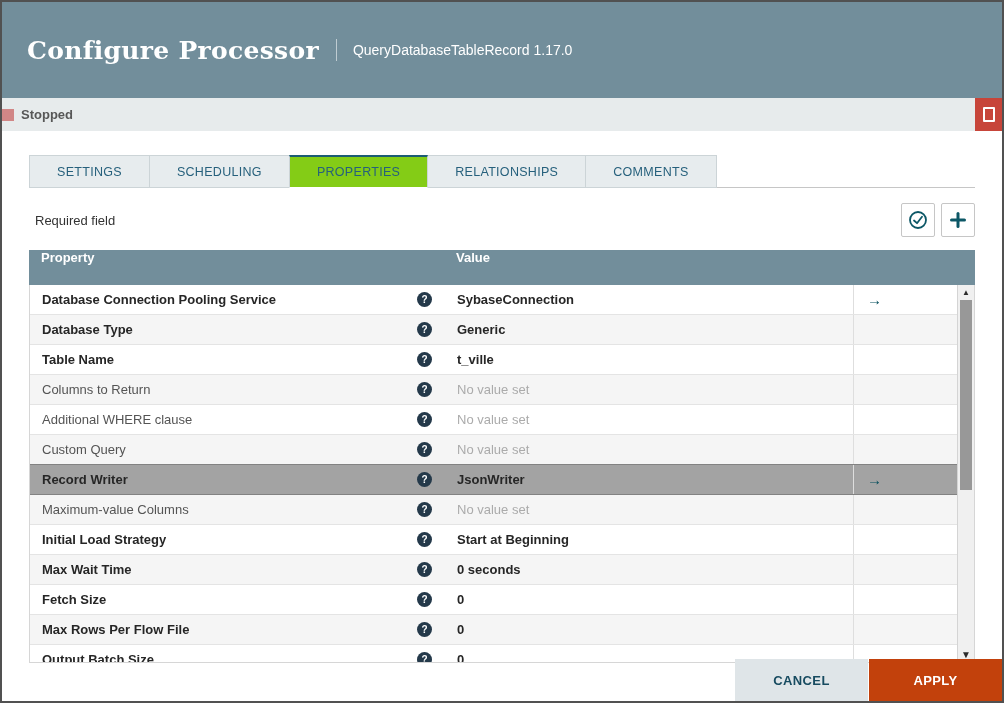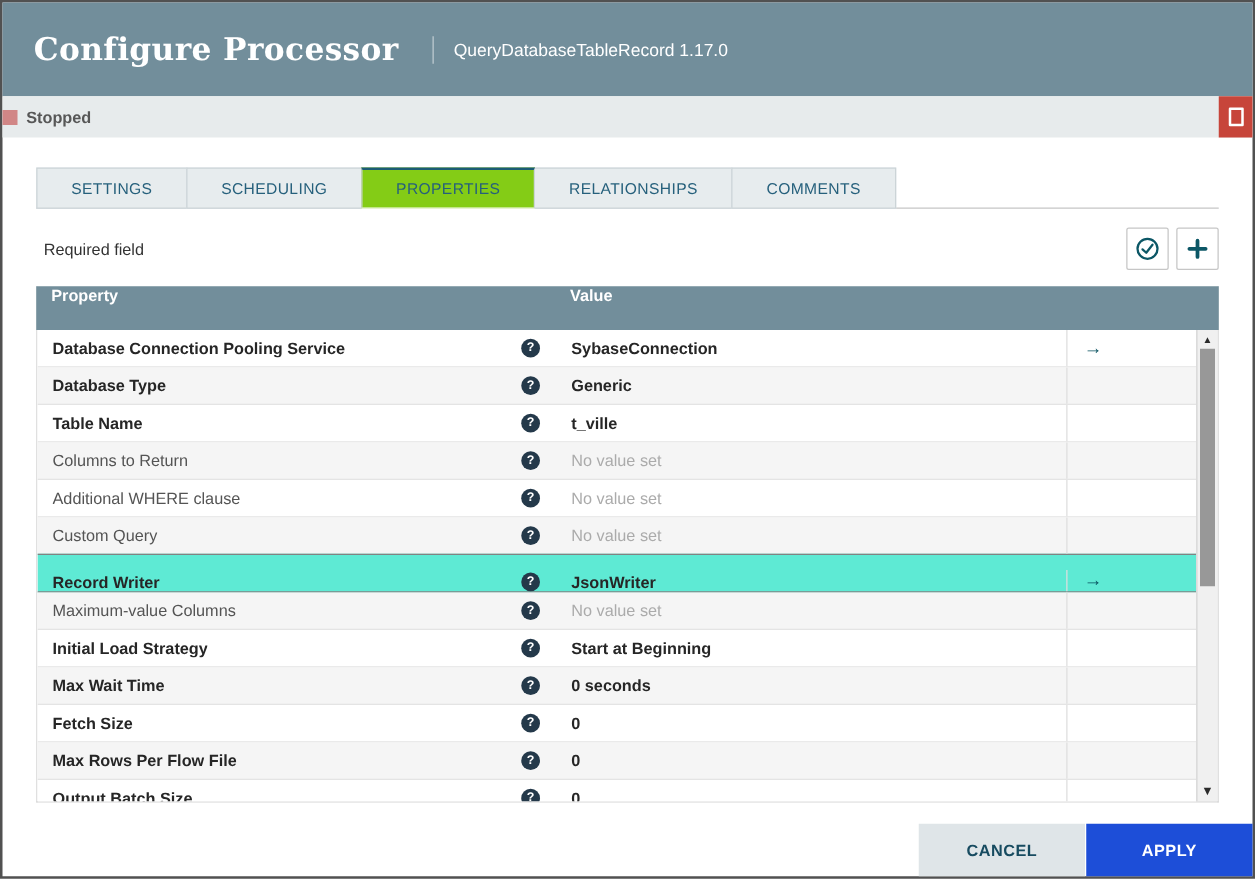--- a/index.html
+++ b/index.html
@@ -11,24 +11,23 @@
     overflow: hidden;
   }
   .dialog {
     position: absolute; inset: 0;
     border: 2px solid #515151;
     background: #fff;
   }
 
   
   .dlg-header {
-    height: 75px; background: #728E9B;
+    height: 96px; background: #728E9B;
     display: flex; align-items: center;
     padding-left: 25px;
-    gap: 10px;
   }
   .dlg-title {
     font-family: "DejaVu Serif", serif;
     font-size: 25px; font-weight: 700; color: #fff;
     letter-spacing: .3px;
   }
   .dlg-subtitle {
     color: #fff; font-size: 14px;
     margin-left: 17px; padding-left: 16px;
     border-left: 1px solid rgba(255,255,255,.55);
@@ -103,24 +102,24 @@
   .th-prop { width: 416px; padding-left: 12px; flex: none; }
   .th-value { padding-left: 11px; }
   .tbody { height: 377px; overflow: hidden; margin-right: 17px; background: #fff; }
   .trow {
     display: flex; height: 30px; align-items: stretch;
     border-bottom: 1px solid #e4e4e4;
     font-size: 13px; background: #fff; cursor: pointer;
   }
   .trow.alt { background: #f5f5f5; }
   .trow.highlight {
-    background: #5eead4;
+    background: #a3a3a3;
     border-top: 1px solid #828282;
     border-bottom: 1px solid #828282;
-    height: 31px; margin-top: -1px; align-items: flex-end;
+    height: 31px; margin-top: -1px;
   }
   .cell-prop {
     width: 416px; flex: none;
     padding: 0 14px 0 12px;
     display: flex; align-items: center; justify-content: space-between;
   }
   .prop-name { color: #545454; white-space: nowrap; overflow: hidden; }
   .trow.req .prop-name { font-weight: 700; color: #262626; }
   .help-icon {
     width: 15px; height: 15px; border-radius: 50%;
@@ -160,21 +159,21 @@
   }
 
   
   .footer { position: absolute; right: 0; bottom: 0; display: flex; }
   .btn {
     height: 42px; width: 133px; border: none;
     font-family: inherit; font-size: 13px; font-weight: 700;
     letter-spacing: .4px; cursor: pointer;
   }
   .btn-cancel { background: #dfe5e8; color: #174b60; margin-right: 1px; }
-  .btn-apply { background: #1d4ed8; color: #fff; }
+  .btn-apply { background: #c2410c; color: #fff; }
 </style>
 </head>
 <body>
 
 <div class="dialog">
 
   <div class="dlg-header">
     <span class="dlg-title">Configure Processor</span>
     <span class="dlg-subtitle">QueryDatabaseTableRecord 1.17.0</span>
   </div>

